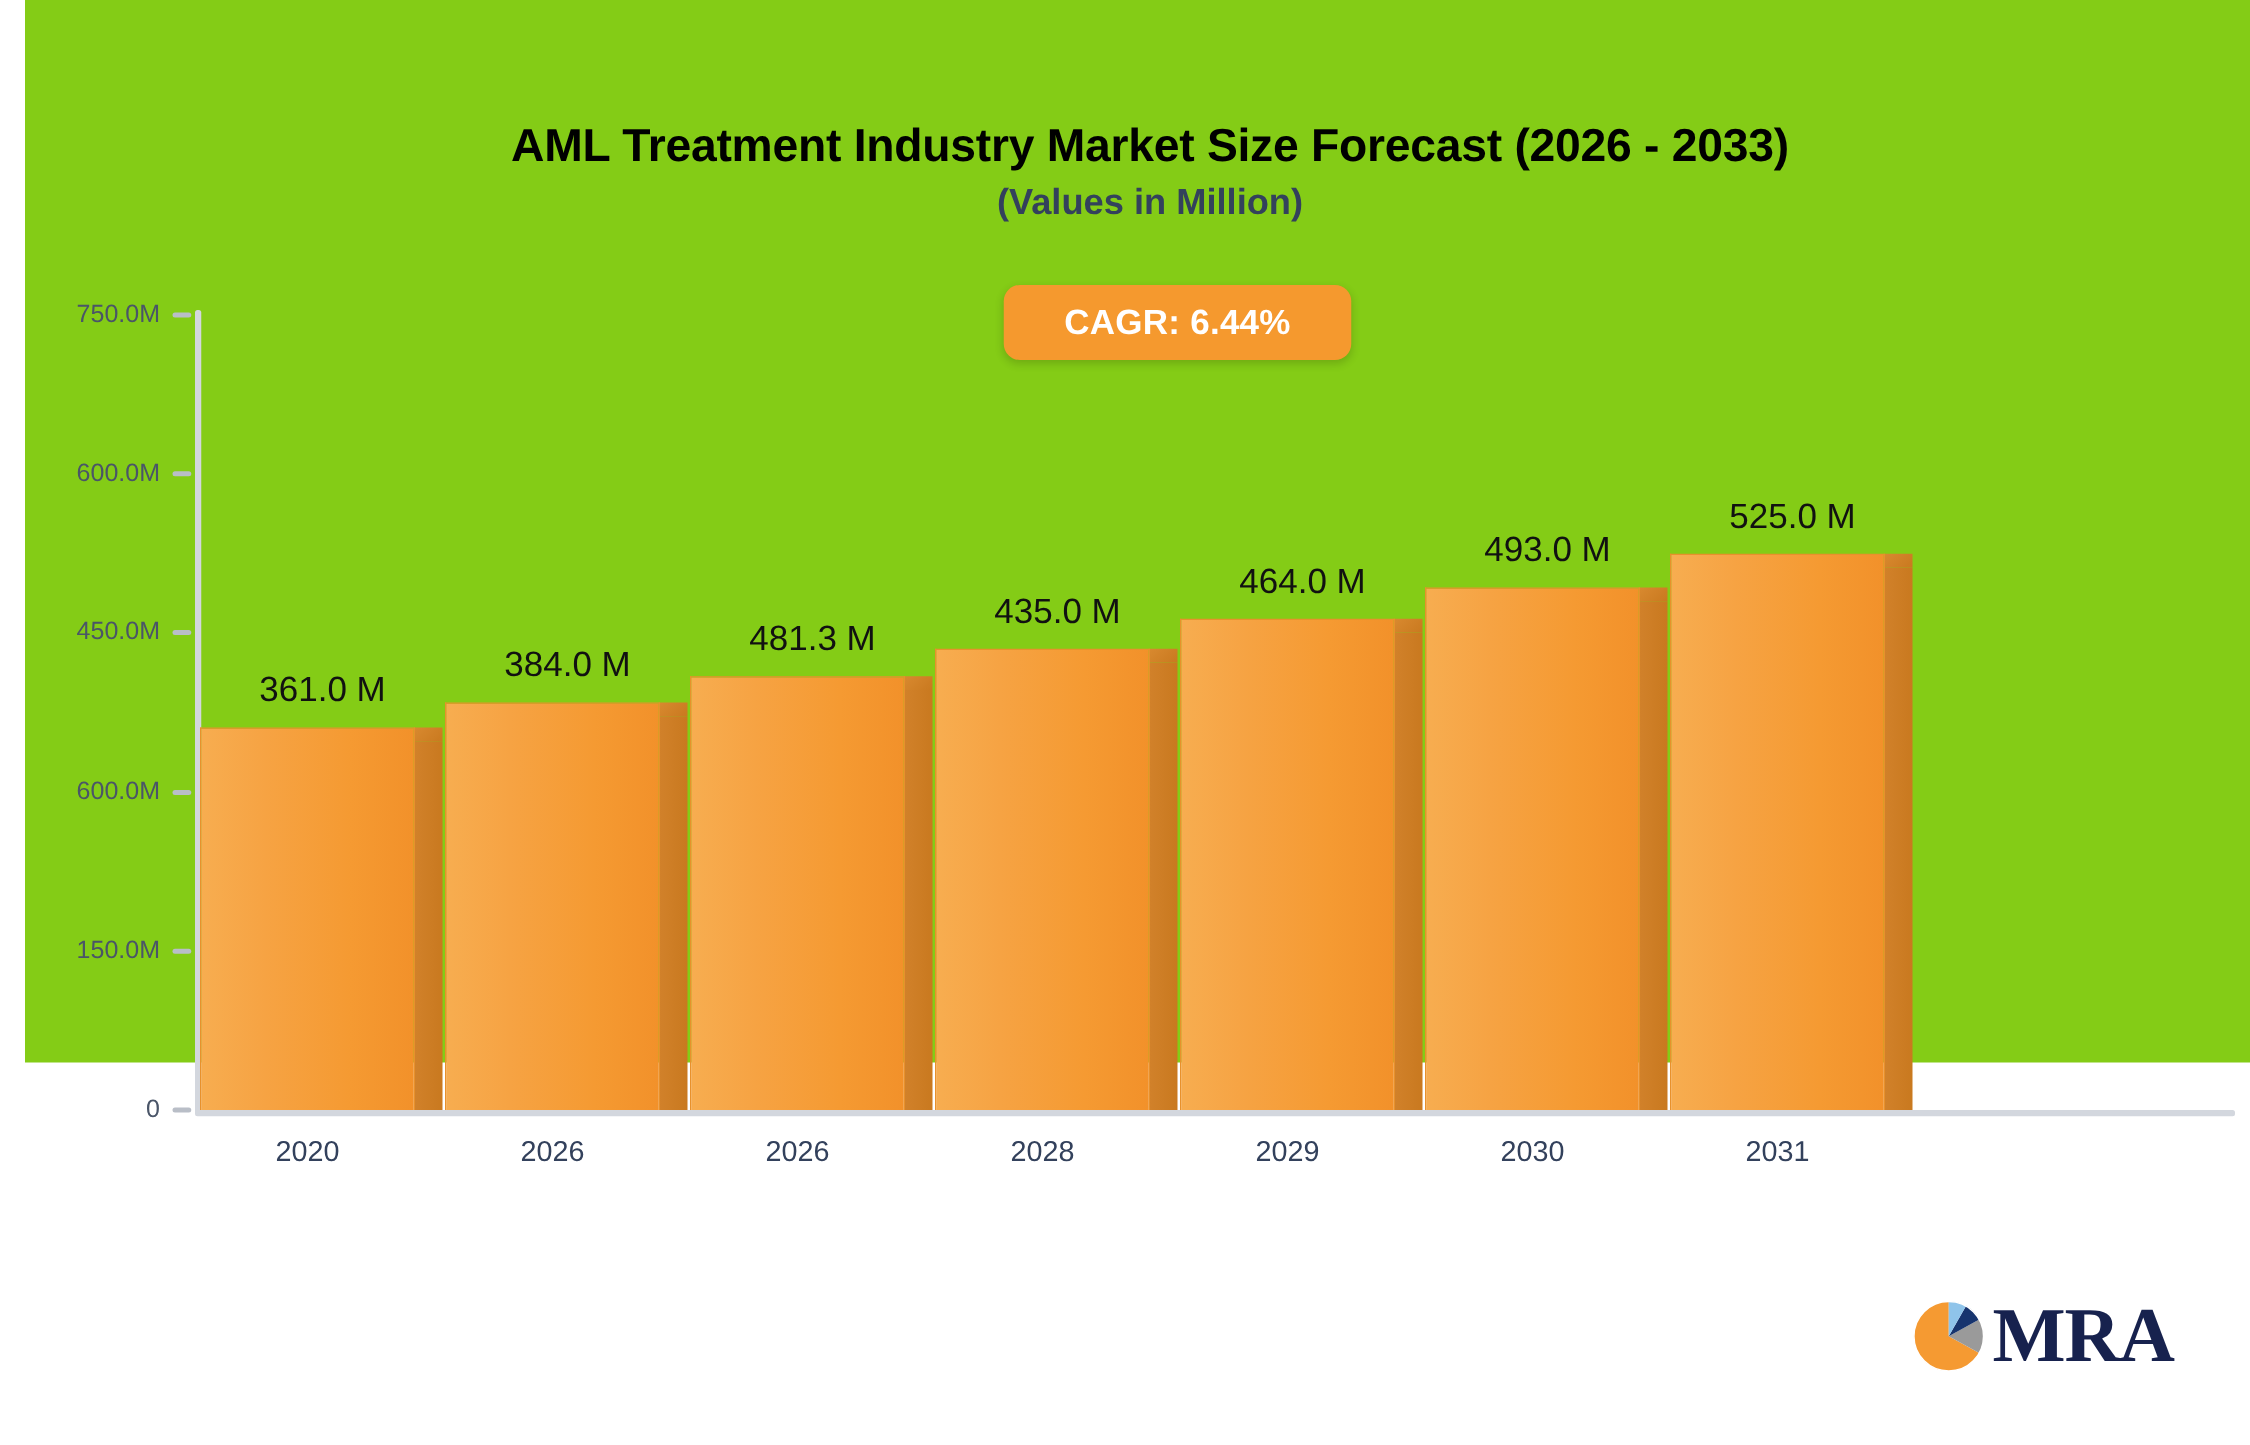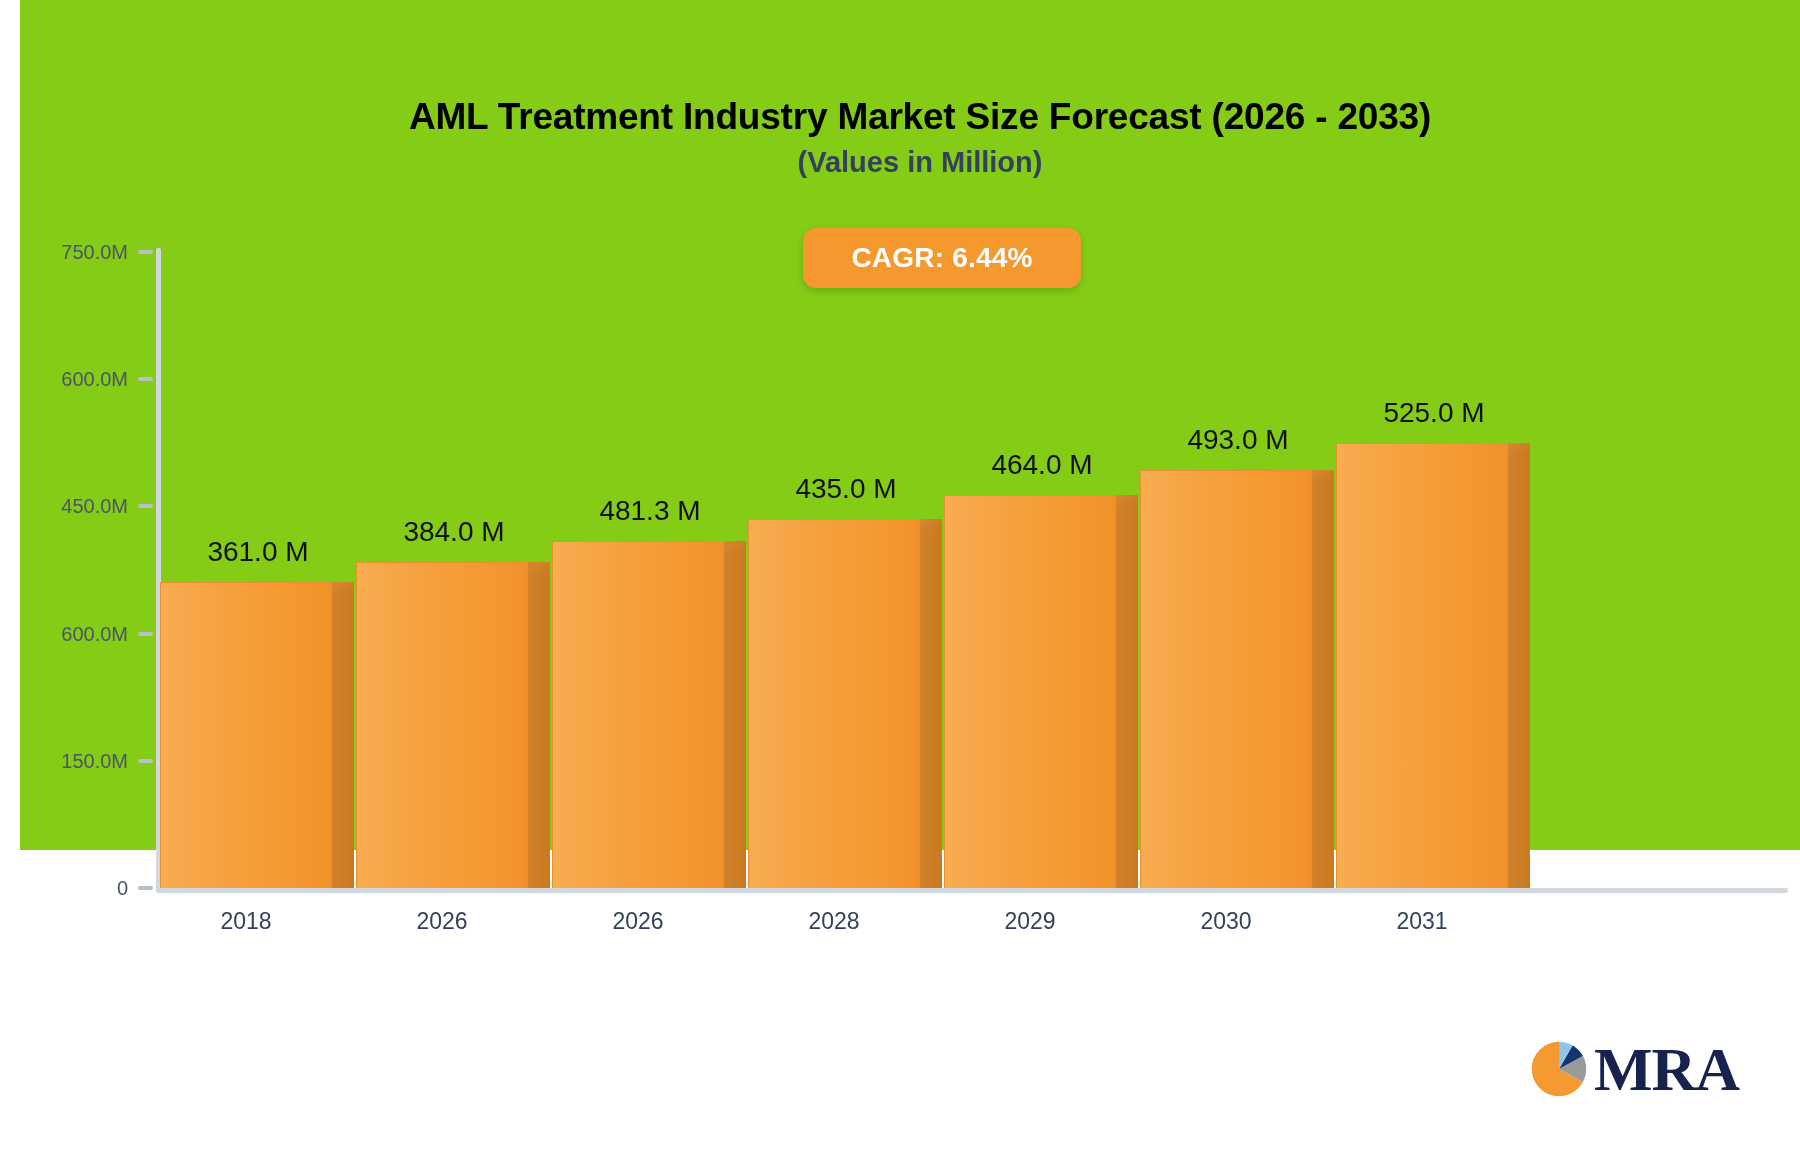--- a/index.html
+++ b/index.html
@@ -155,21 +155,21 @@
       </div>
       <div class="bar-value-label" style="left: 1058px; top: 423.936px;">493.0 M</div>
       <div class="bar-group" style="left: 1316px; top: 442.8px; width: 172px; height: 445.2px;">
         <div class="bar-side" style="left: 172px; top: 11px; height: 434.2px;"></div>
         <div class="bar-top" style="left: 172px; top: 0px; width: 22px; background: linear-gradient(135deg, rgb(216, 137, 47), rgb(201, 121, 31));"></div>
         <div class="bar-front" style="height: 445.2px;"></div>
       </div>
       <div class="bar-value-label" style="left: 1254px; top: 396.8px;">525.0 M</div>
     </div>
   <div id="x-ticks">
-      <div class="x-tick-label" style="left: 76px;">2018</div>
+      <div class="x-tick-label" style="left: 76px;">2020</div>
       <div class="x-tick-label" style="left: 272px;">2026</div>
       <div class="x-tick-label" style="left: 468px;">2026</div>
       <div class="x-tick-label" style="left: 664px;">2028</div>
       <div class="x-tick-label" style="left: 860px;">2029</div>
       <div class="x-tick-label" style="left: 1056px;">2030</div>
       <div class="x-tick-label" style="left: 1252px;">2031</div>
     </div>
 
   <div id="logo">
     <div id="logo-mark">

